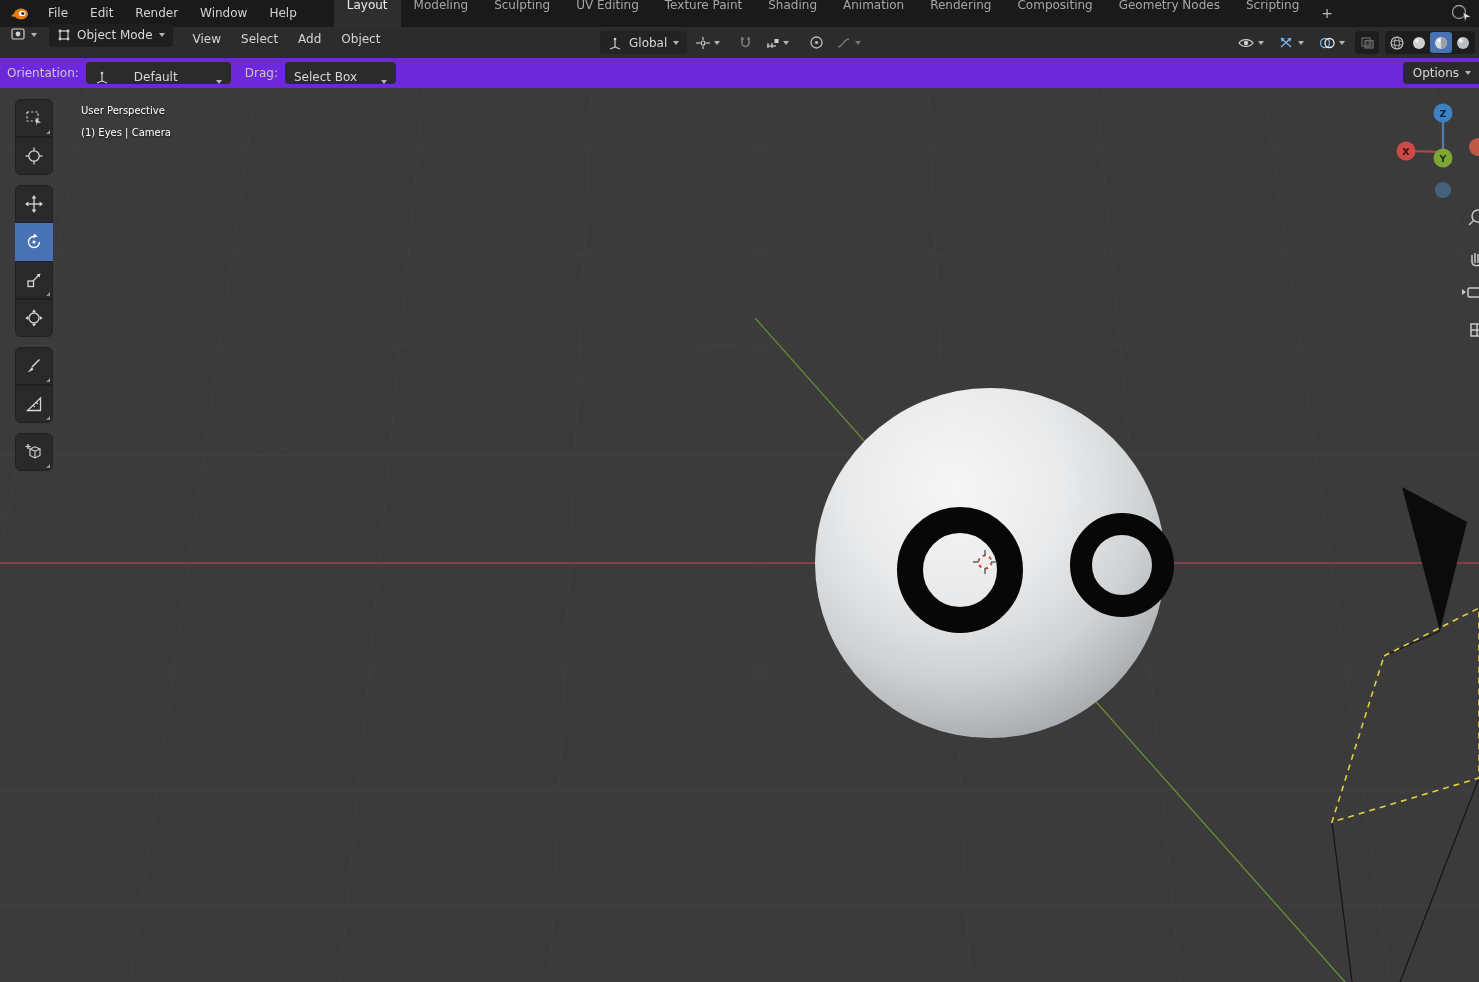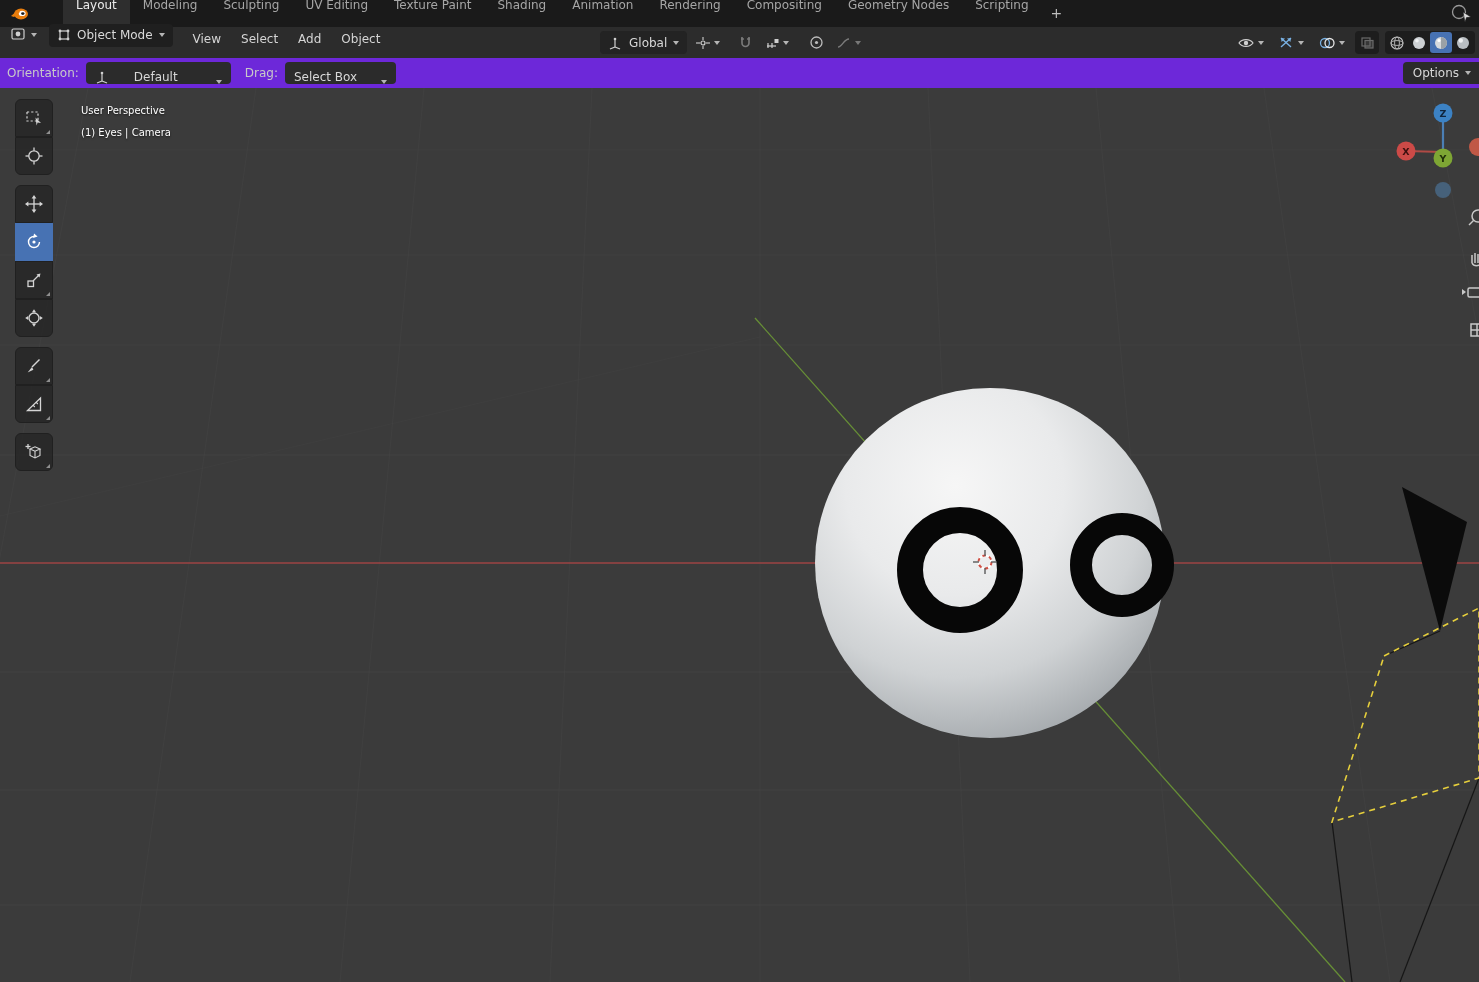--- a/index.html
+++ b/index.html
@@ -58,20 +58,27 @@
 
   <header class="topbar">
     <span class="logo">
       <svg width="19" height="16" viewBox="0 0 19 16">
         <ellipse cx="11" cy="8" rx="7" ry="5.4" fill="#e87d0d"></ellipse>
         <ellipse cx="12.2" cy="7.4" rx="3.4" ry="2.6" fill="#fff"></ellipse>
         <ellipse cx="12.8" cy="7.6" rx="1.7" ry="1.3" fill="#1a1a1a"></ellipse>
         <path d="M1,10 L8,4 L10,6 L4,11 Z" fill="#e87d0d"></path>
       </svg>
     </span>
+    <nav class="menus">
+      <span class="menu">File</span>
+      <span class="menu">Edit</span>
+      <span class="menu">Render</span>
+      <span class="menu">Window</span>
+      <span class="menu">Help</span>
+    </nav>
     <div class="tabs">
       <div class="tab active">Layout</div>
       <div class="tab">Modeling</div>
       <div class="tab">Sculpting</div>
       <div class="tab">UV Editing</div>
       <div class="tab">Texture Paint</div>
       <div class="tab">Shading</div>
       <div class="tab">Animation</div>
       <div class="tab">Rendering</div>
       <div class="tab">Compositing</div>

